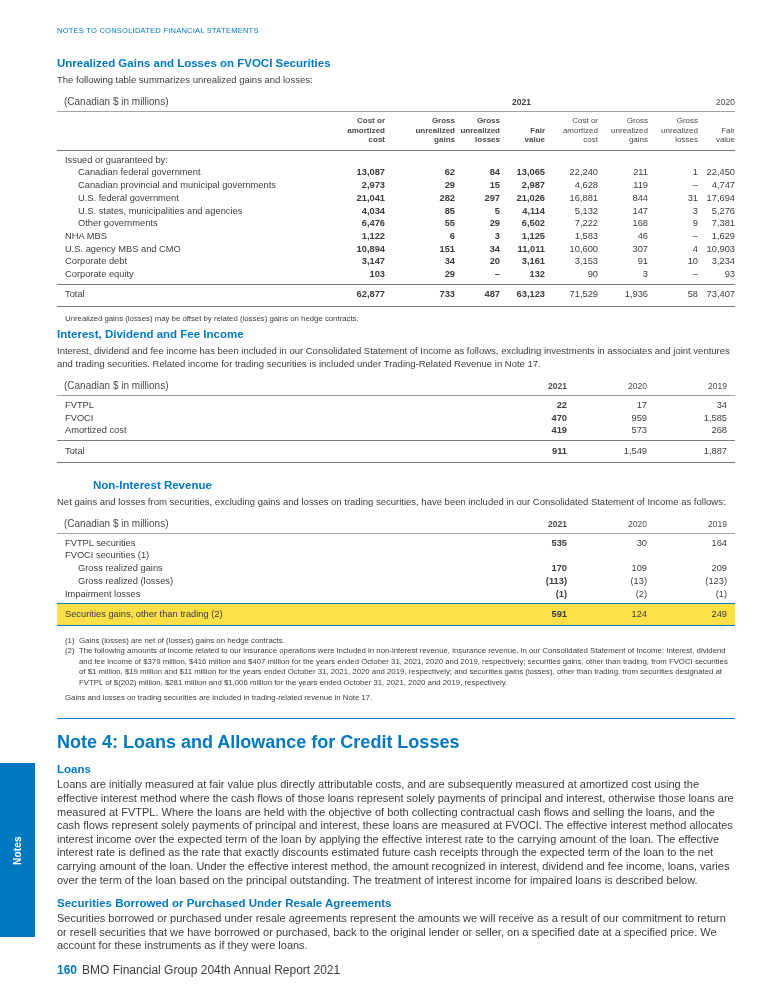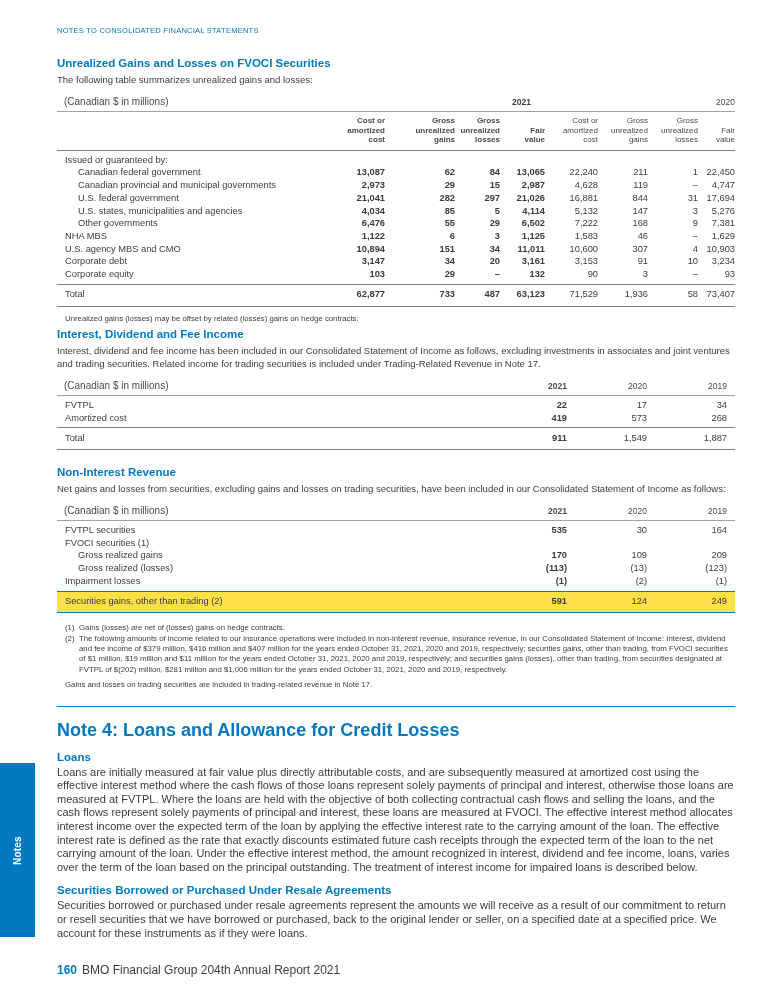--- a/index.html
+++ b/index.html
@@ -235,35 +235,41 @@
         <span class="cell ycell">2019</span>
       </div>
     <div class="body-pad">
         <div class="trow">
           <span class="rlabel">FVTPL</span>
           <span class="cell">22</span>
           <span class="cell">17</span>
           <span class="cell">34</span>
         </div>
         <div class="trow">
+          <span class="rlabel">FVOCI</span>
+          <span class="cell">470</span>
+          <span class="cell">959</span>
+          <span class="cell">1,585</span>
+        </div>
+        <div class="trow">
           <span class="rlabel">Amortized cost</span>
           <span class="cell">419</span>
           <span class="cell">573</span>
           <span class="cell">268</span>
         </div>
         <div class="trow total">
           <span class="rlabel">Total</span>
           <span class="cell">911</span>
           <span class="cell">1,549</span>
           <span class="cell">1,887</span>
         </div>
       </div>
   </div>
 
-  <div class="sec-title" style="margin-top:16px;">Non-Interest Revenue</div>
+  <div class="sec-title" style="margin-top:16px;margin-left:36px;">Non-Interest Revenue</div>
   <div class="intro">Net gains and losses from securities, excluding gains and losses on trading securities, have been included in our Consolidated Statement of Income as follows:</div>
 
   <div class="tbl t23">
     <div class="unit-row">
       <span class="unit-label rlabel">(Canadian $ in millions)</span>
     <span class="cell ycell">2021</span>
         <span class="cell ycell">2020</span>
         <span class="cell ycell">2019</span>
       </div>
     <div class="body-pad">

